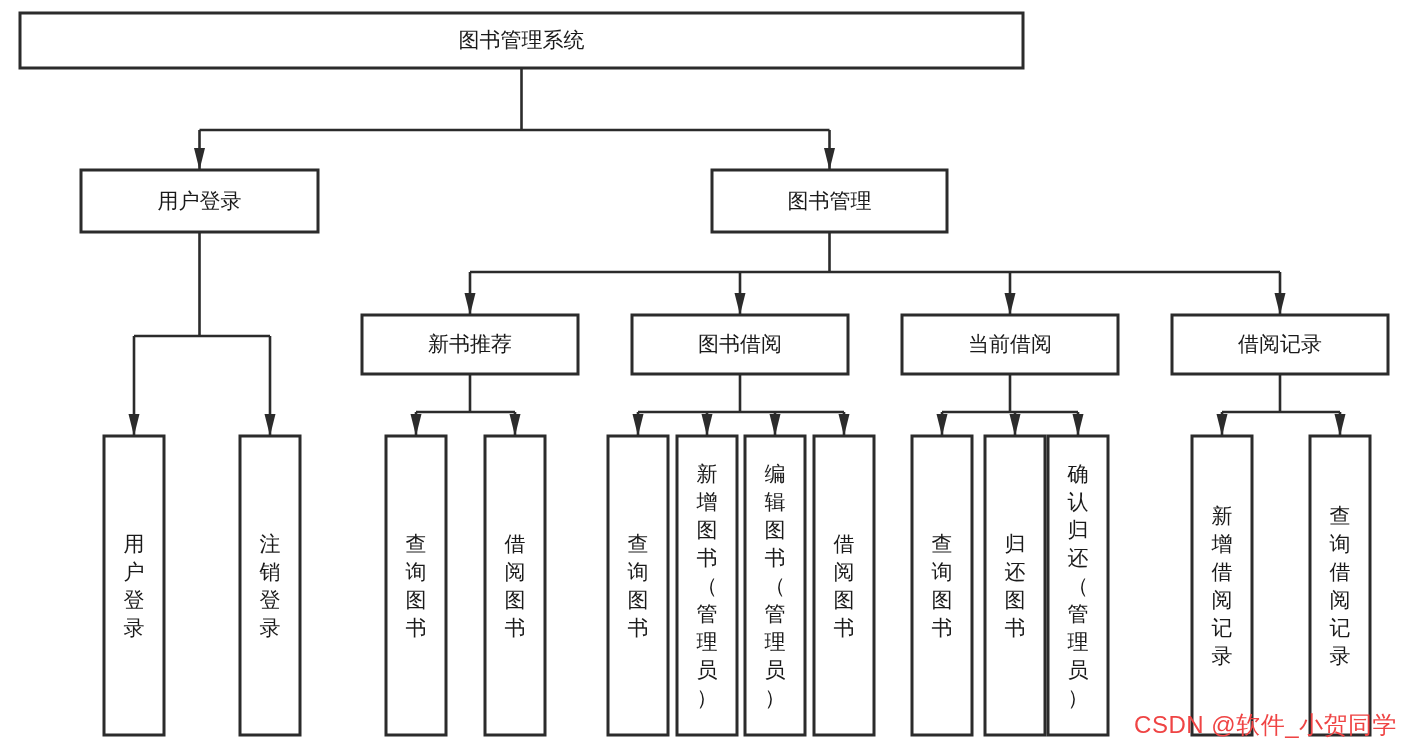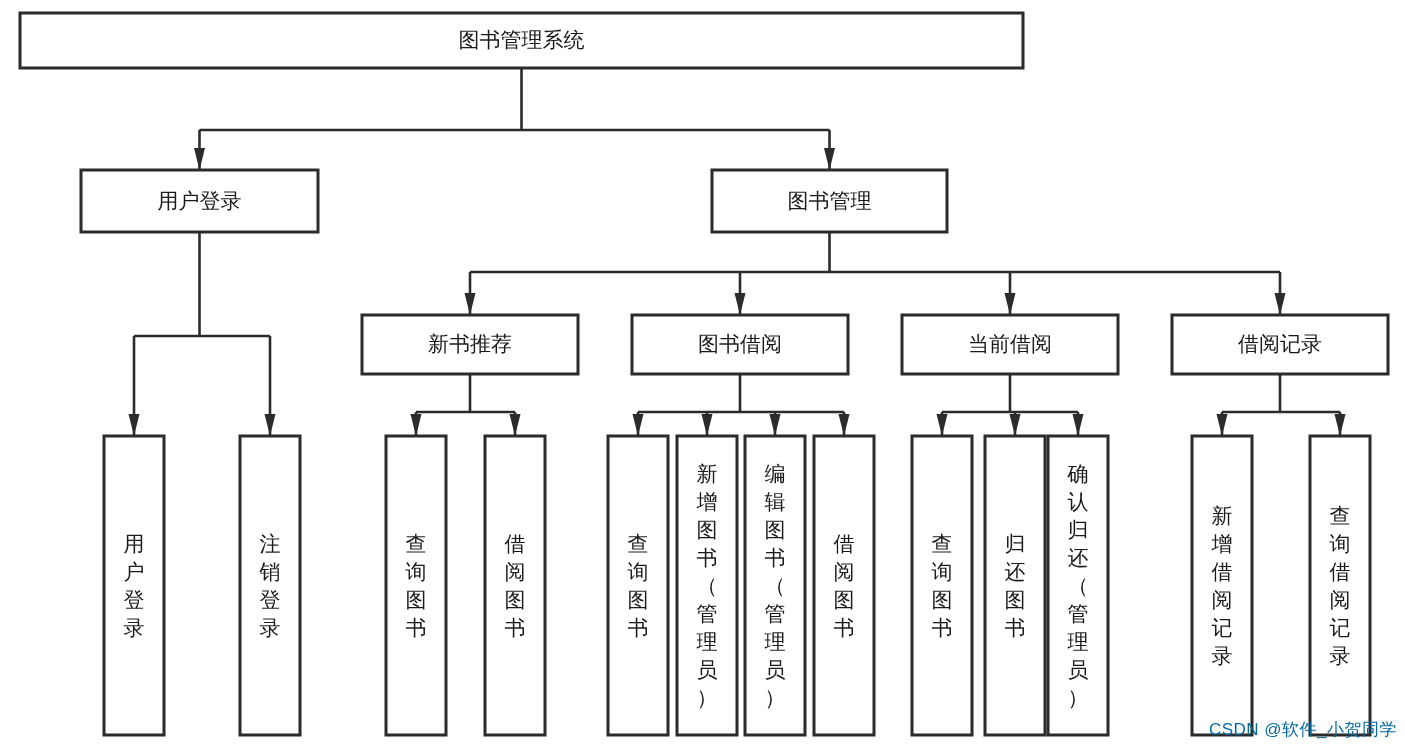--- a/index.html
+++ b/index.html
@@ -56,22 +56,22 @@
     font-size: 21px;
     fill: #1a1a1a;
     text-anchor: middle;
     white-space: pre;
   }
   .watermark {
     position: absolute;
     right: 8px;
     bottom: 6px;
     font-family: "Liberation Sans", "DejaVu Sans", sans-serif;
-    font-size: 17px;
-    color: #0369a1;
+    font-size: 24px;
+    color: #ef4444;
     letter-spacing: 0.5px;
     user-select: none;
     pointer-events: none;
     white-space: nowrap;
   }
 </style>
 </head>
 <body>
 
 <div id="diagram-root">

